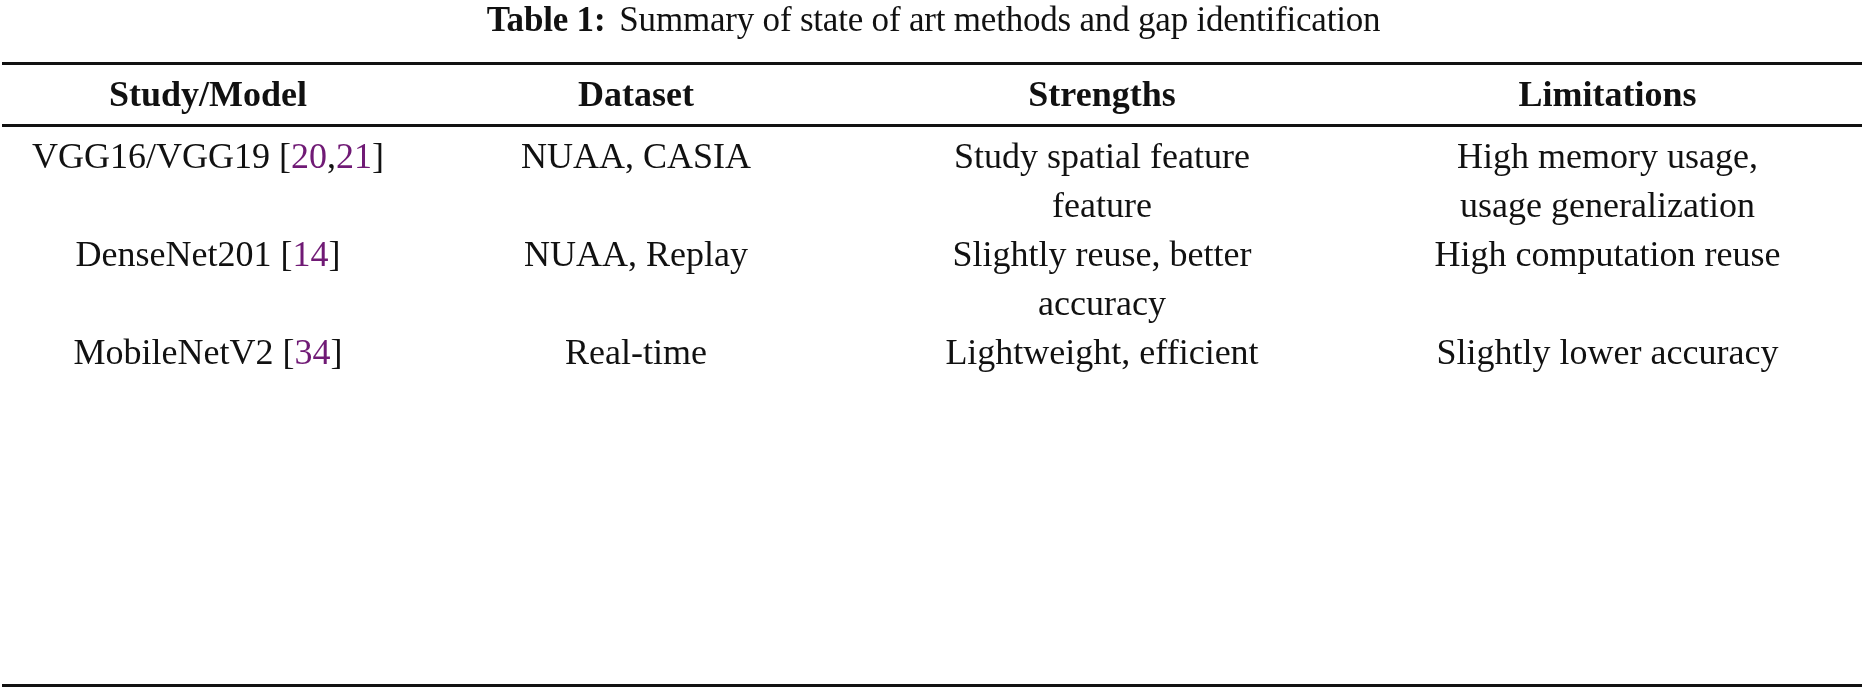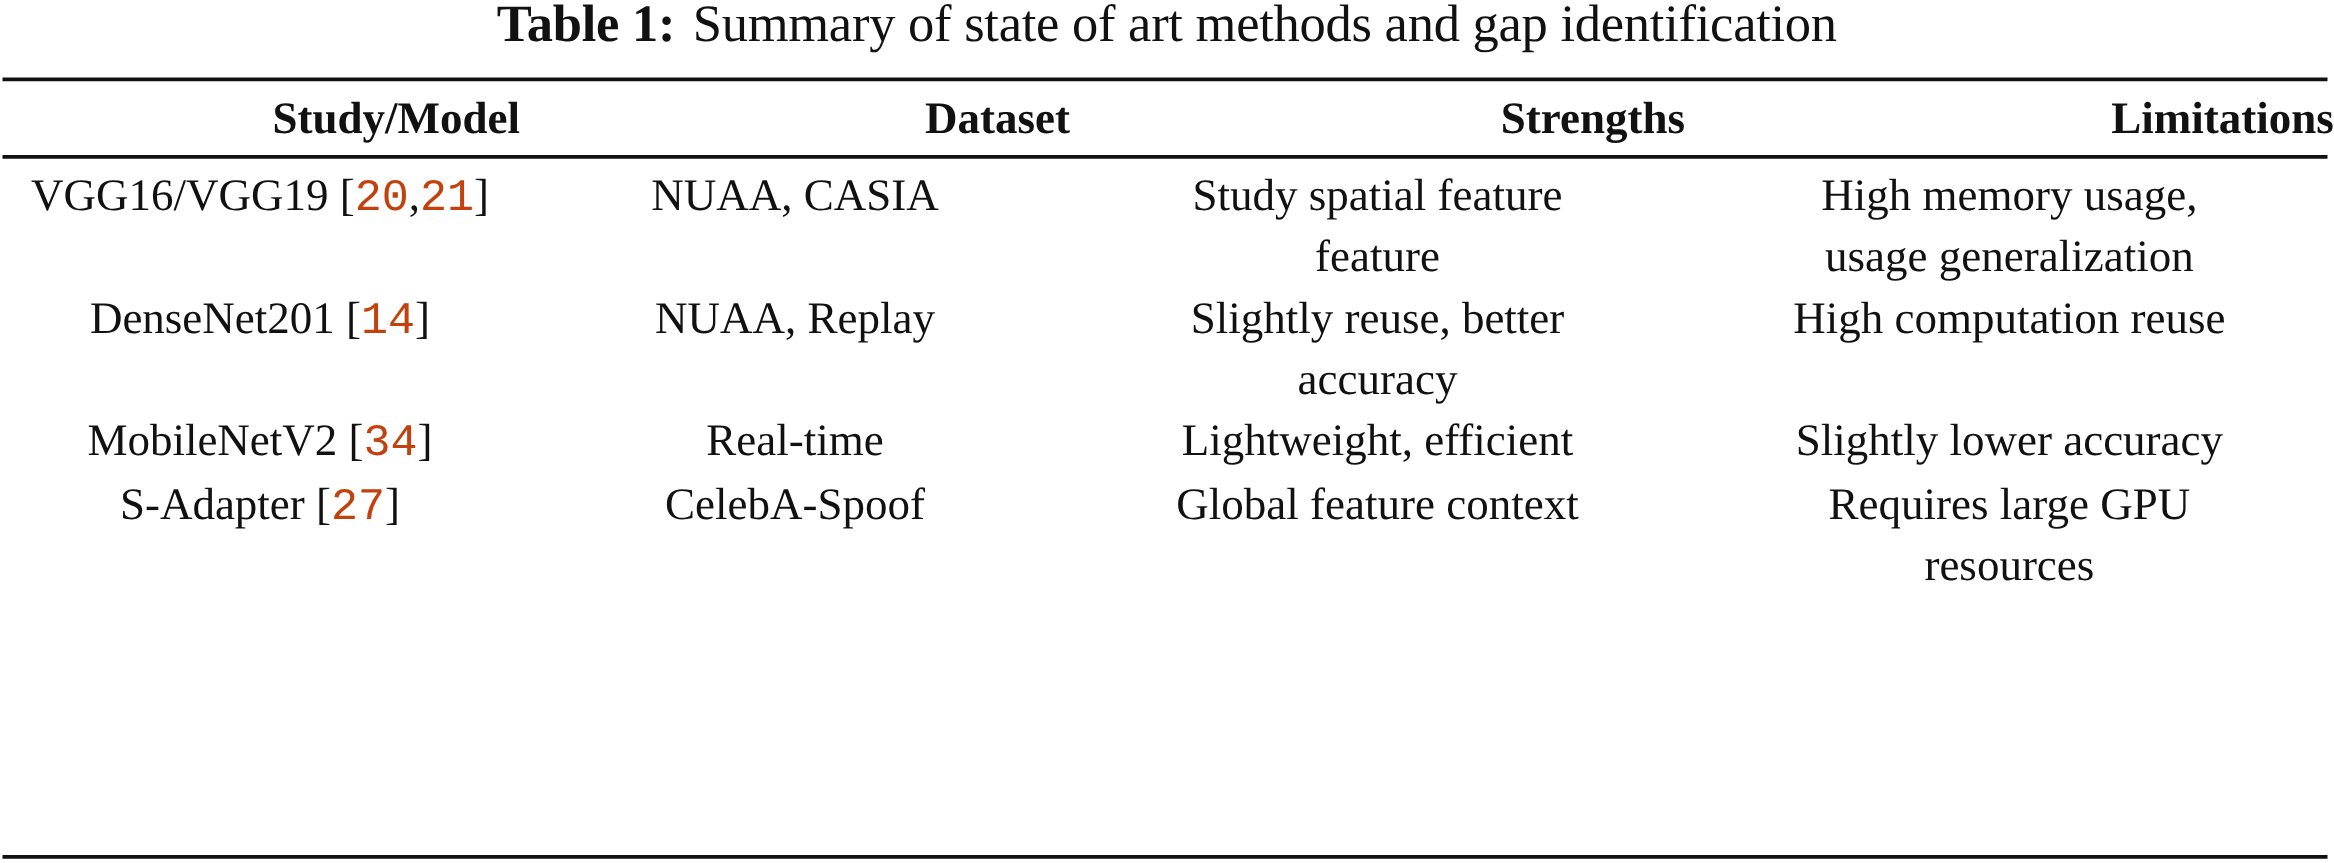--- a/index.html
+++ b/index.html
@@ -15,21 +15,21 @@
       font-family: "Liberation Serif", "DejaVu Serif", serif;
       color: #111111;
     }
     .caption {
       position: absolute;
       top: 0;
       left: 0;
       width: 1867px;
       height: 40px;
       text-align: center;
-      font-size: 42px;
+      font-size: 35px;
       line-height: 40px;
       letter-spacing: -0.2px;
     }
     .caption .label { font-weight: bold; }
     .caption .gap { display: inline-block; width: 14px; }
 
     .rule {
       position: absolute;
       left: 2px;
       width: 1860px;
@@ -50,33 +50,33 @@
     table.summary col.c1 { width: 416px; }
     table.summary col.c2 { width: 440px; }
     table.summary col.c3 { width: 492px; }
     table.summary col.c4 { width: 519px; }
 
     table.summary th {
       font-weight: bold;
       font-size: 36px;
       height: 59px;
       padding: 0;
-      text-align: right;
+      text-align: center;
       vertical-align: middle;
       line-height: 59px;
     }
     table.summary tbody td {
       font-size: 36px;
       line-height: 49px;
       padding: 0;
       text-align: center;
       vertical-align: top;
     }
     table.summary tbody tr:first-child td { padding-top: 8px; }
-    .cite { color: #c2410c; font-family: Liberation Mono, monospace; }
+    .cite { color: #701a75; }
     .bracket { color: #111111; }
   </style>
 </head>
 <body>
 
 <div class="caption">
   <span class="label">Table 1:</span><span class="gap"></span><span>Summary of state of art methods and gap identification</span>
 </div>
 
 <div class="rule top"></div>
@@ -139,28 +139,14 @@
       </td>
       <td>Real-time</td>
       <td>
         <span>Lightweight, efficient</span>
       </td>
       <td>
         <span>Slightly lower accuracy</span>
       </td>
     </tr>
 
-    <tr>
-      <td>
-        <span>S-Adapter</span>
-        <span class="bracket">[</span><a class="cite">27</a><span class="bracket">]</span>
-      </td>
-      <td>CelebA-Spoof</td>
-      <td>
-        <span>Global feature context</span>
-      </td>
-      <td>
-        <span>Requires large GPU</span><br>
-        <span>resources</span>
-      </td>
-    </tr>
   </tbody>
 </table>
 
 </body></html>

